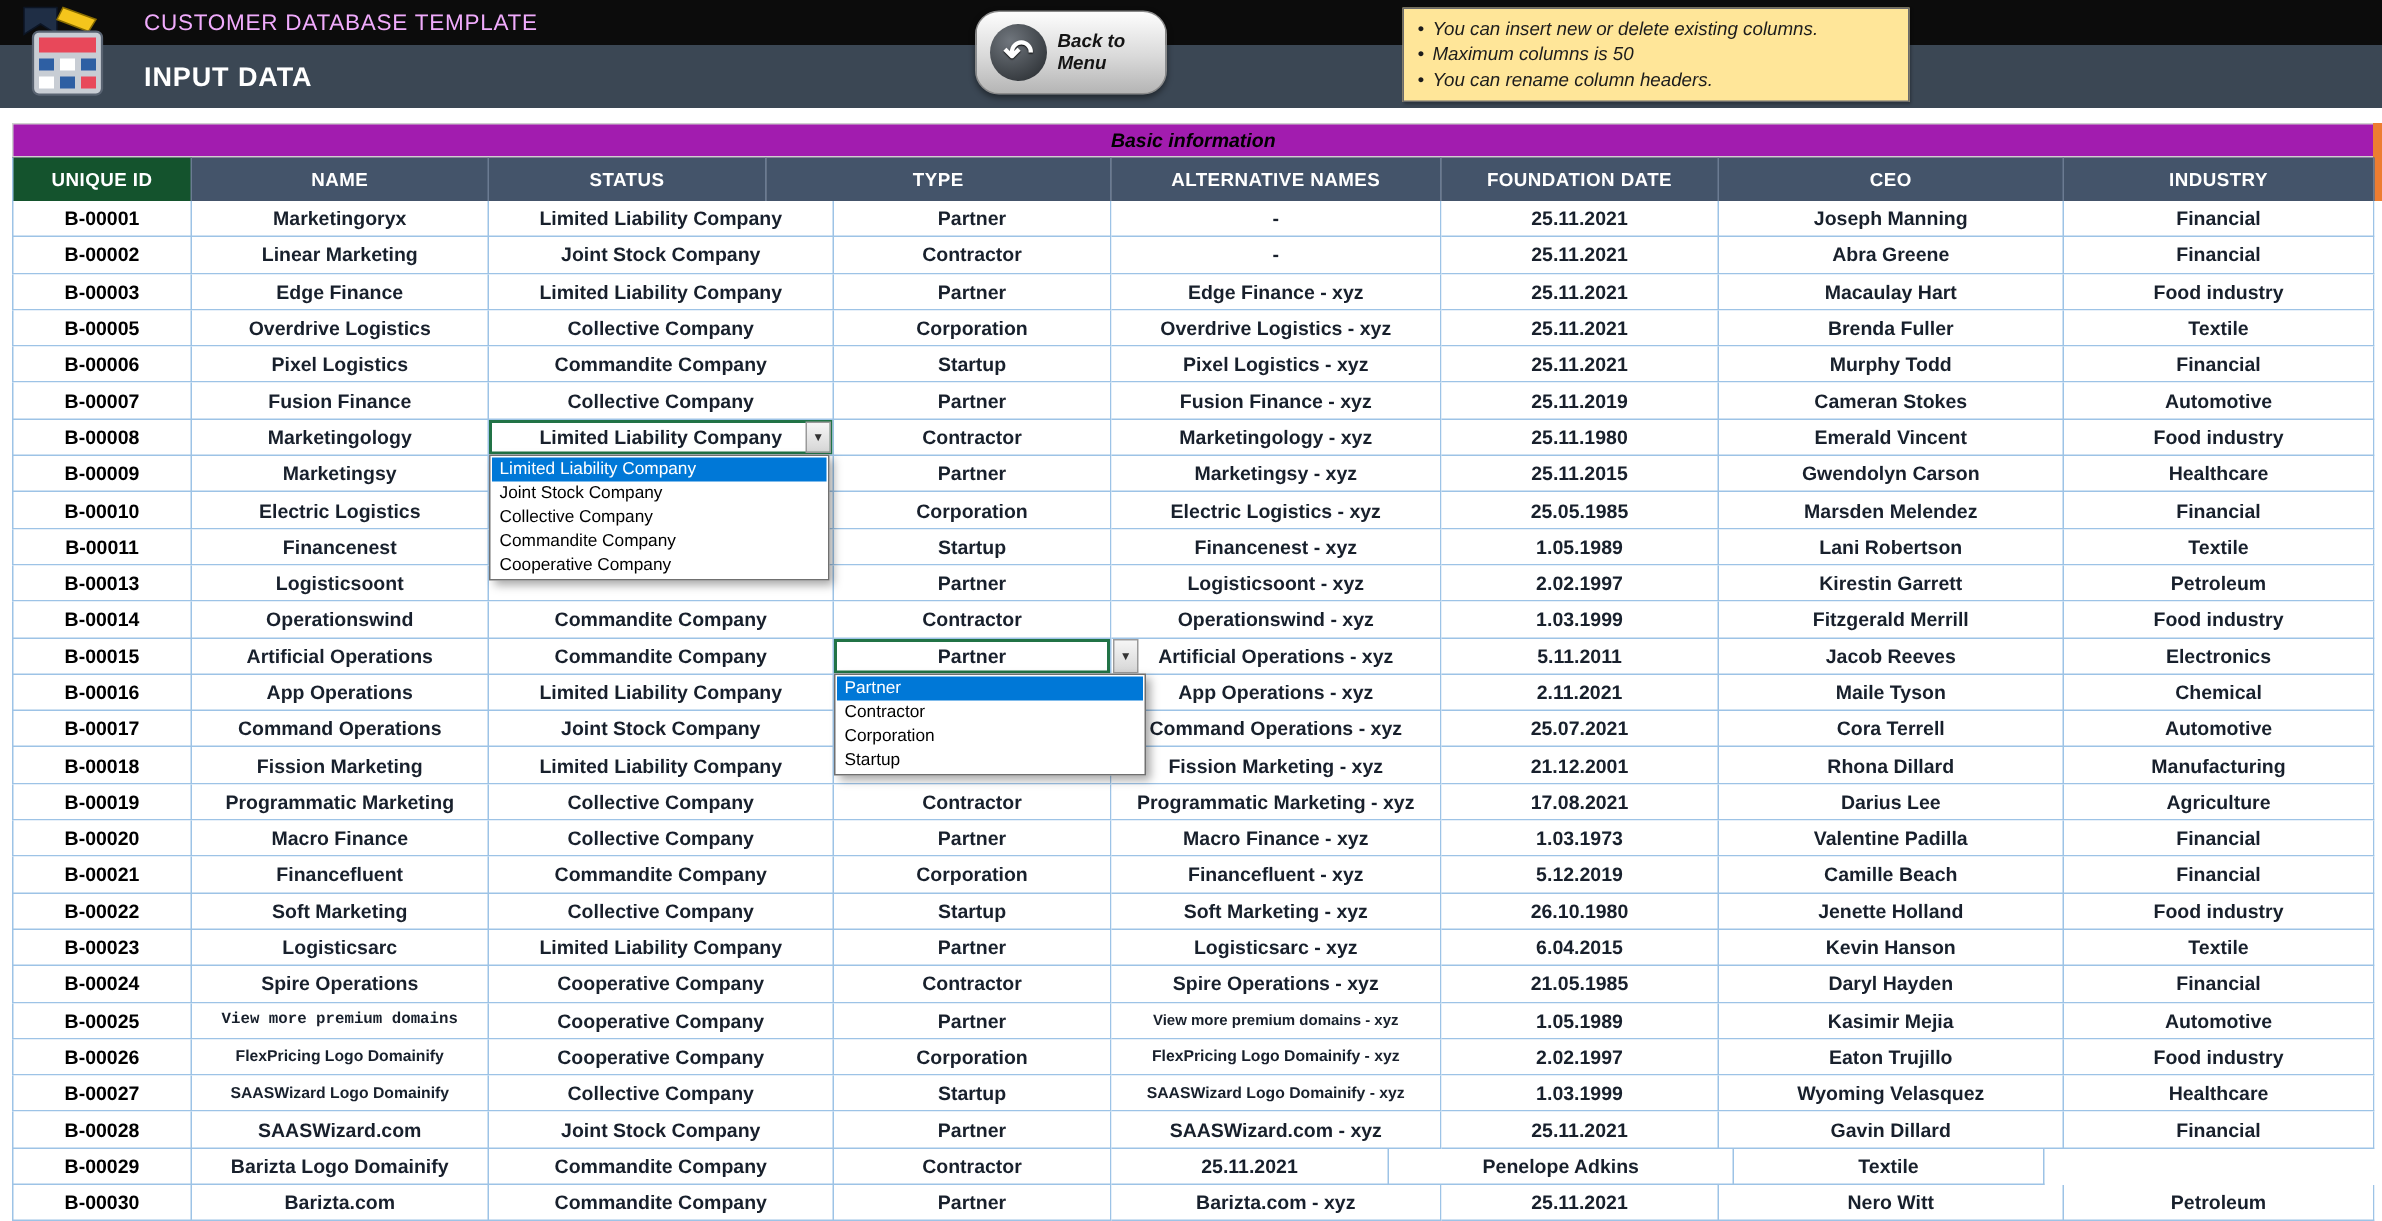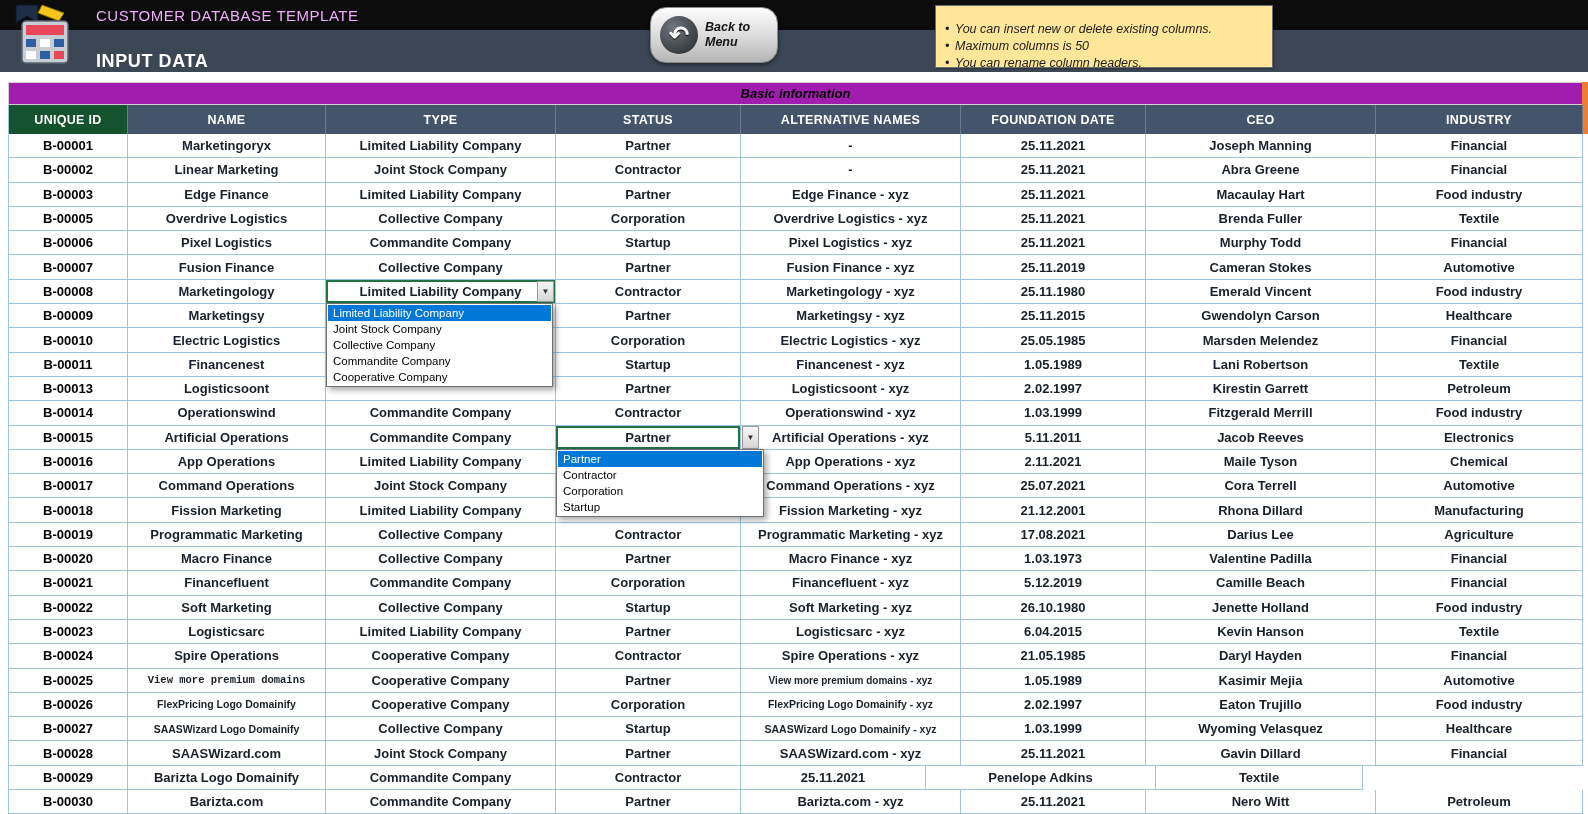--- a/index.html
+++ b/index.html
@@ -3,37 +3,37 @@
 <meta charset="utf-8">
 <style>
   *{margin:0;padding:0;box-sizing:border-box}
   html,body{width:1588px;height:814px;overflow:hidden;background:#fff;
     font-family:"Liberation Sans",sans-serif;}
   .screen{position:relative;width:1588px;height:814px;overflow:hidden;background:#fff}
 
   
   .topbar{position:relative;width:100%;height:72px}
   .bar-black{height:30px;background:#0c0c0c;display:flex;align-items:center;padding-left:96px}
-  .bar-slate{height:42px;background:#3b4754;display:flex;align-items:flex-end;padding-left:96px}
+  .bar-slate{height:42px;background:#3b4754;display:flex;align-items:center;padding-left:96px}
   .app-title{color:#f0abfc;font-weight:normal;font-size:15px;letter-spacing:.5px}
   .sheet-title{color:#fff;font-weight:bold;font-size:18px;letter-spacing:.6px}
   .logo{position:absolute;left:12px;top:3px;width:70px;height:64px}
 
   .back-btn{position:absolute;left:650px;top:7px;width:128px;height:56px;border-radius:16px;
     background:linear-gradient(180deg,#fdfdfd 0%,#d9d9d9 55%,#b5b5b5 100%);
     border:1px solid #8a8a8a;box-shadow:0 2px 4px rgba(0,0,0,.45);
     display:flex;align-items:center;gap:7px;padding:0 9px;cursor:pointer}
   .back-circle{width:38px;height:38px;border-radius:50%;flex:0 0 38px;
     background:radial-gradient(circle at 35% 30%,#70767d,#23272b);
     color:#fff;display:flex;align-items:center;justify-content:center;
     font-size:24px;font-weight:bold;text-shadow:0 1px 1px #000}
   .back-label{font-style:italic;font-weight:bold;font-size:12.5px;color:#141414;line-height:1.2}
 
   .note{position:absolute;left:935px;top:5px;width:338px;height:63px;background:#FFE699;
-    border:1px solid #6b6b6b;padding:15px 8px 4px 6px;box-shadow:1px 1px 2px rgba(0,0,0,.3)}
+    border:1px solid #6b6b6b;padding:5px 8px 4px 6px;box-shadow:1px 1px 2px rgba(0,0,0,.3)}
   .note ul{list-style:none}
   .note li{font-style:italic;font-size:12.5px;color:#1c1c1c;line-height:17px;
     padding-left:13px;position:relative;white-space:nowrap}
   .note li::before{content:"\2022";position:absolute;left:3px;top:0}
 
   
   .section-row{position:absolute;left:8px;top:82px;width:1575px;height:23px;background:#a21caf;
     border:1px solid #cfcfcf;display:flex;align-items:center;justify-content:center}
   .section-title{font-weight:bold;font-style:italic;font-size:13px;color:#000}
   .orange-sliver{position:absolute;right:0;top:82px;width:6px;height:52px;background:#ED7D31}
@@ -110,22 +110,22 @@
   </div>
 
   <div class="section-row">
     <span class="section-title">Basic information</span>
   </div>
   <div class="orange-sliver"></div>
 
   <div class="grid-header" id="grid-header">
       <div class="th c0">UNIQUE ID</div>
       <div class="th c1">NAME</div>
+      <div class="th c3">STATUS</div>
       <div class="th c2">TYPE</div>
-      <div class="th c3">STATUS</div>
       <div class="th c4">ALTERNATIVE NAMES</div>
       <div class="th c5">FOUNDATION DATE</div>
       <div class="th c6">CEO</div>
       <div class="th c7">INDUSTRY</div>
     </div>
   <div class="grid-body" id="grid-body">
       <div class="tr">
         <div class="td c0">
           <span>B-00001</span>
         </div>

